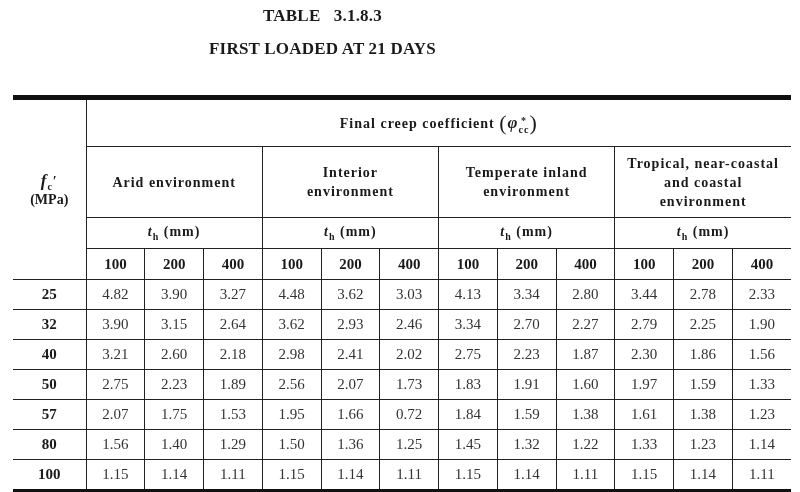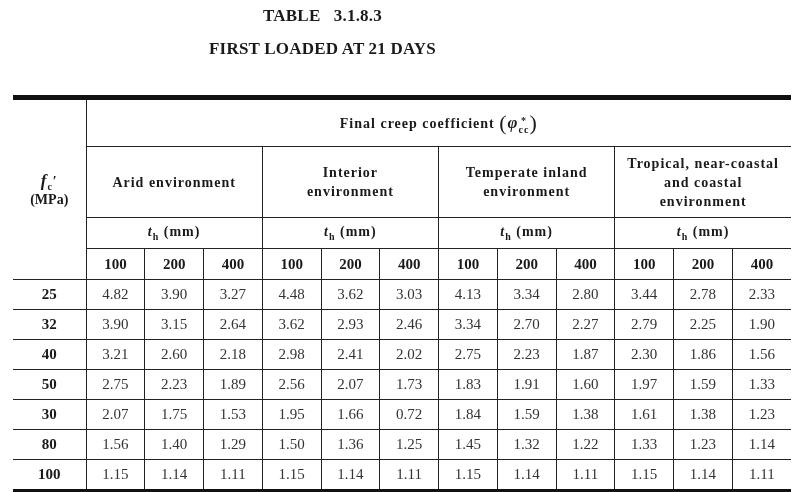--- a/index.html
+++ b/index.html
@@ -138,21 +138,21 @@
         <td class="v">2.07</td>
         <td class="v">1.73</td>
         <td class="v">1.83</td>
         <td class="v">1.91</td>
         <td class="v">1.60</td>
         <td class="v">1.97</td>
         <td class="v">1.59</td>
         <td class="v">1.33</td>
       </tr>
       <tr>
-        <td class="fc">30</td>
+        <td class="fc">57</td>
         <td class="v">2.07</td>
         <td class="v">1.75</td>
         <td class="v">1.53</td>
         <td class="v">1.95</td>
         <td class="v">1.66</td>
         <td class="v">0.72</td>
         <td class="v">1.84</td>
         <td class="v">1.59</td>
         <td class="v">1.38</td>
         <td class="v">1.61</td>

